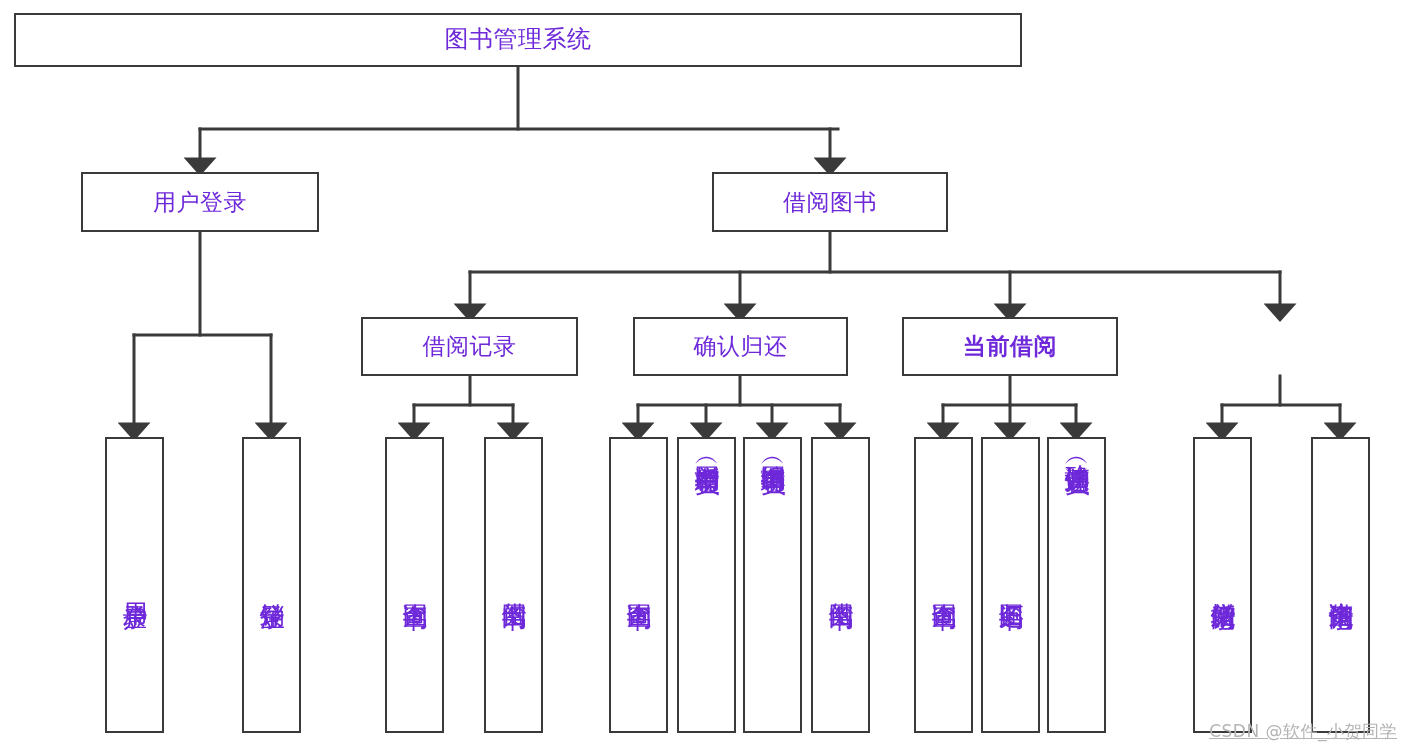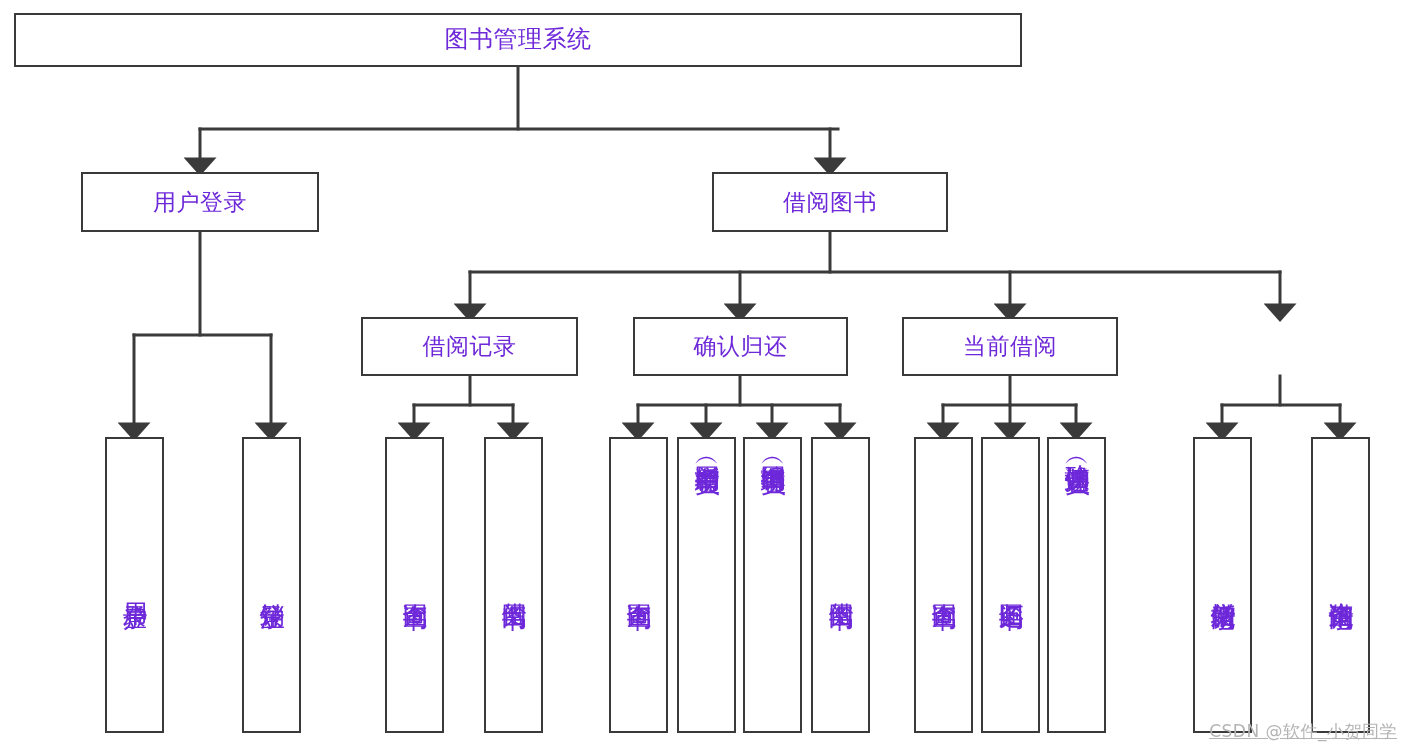--- a/index.html
+++ b/index.html
@@ -145,21 +145,21 @@
   <div class="node horiz" style="left:712px; top:172px; width:236px; height:60px;">
     <span class="label">借阅图书</span>
   </div>
 
   <div class="node horiz" style="left:361px; top:317px; width:217px; height:59px;">
     <span class="label">借阅记录</span>
   </div>
   <div class="node horiz" style="left:633px; top:317px; width:215px; height:59px;">
     <span class="label">确认归还</span>
   </div>
-  <div class="node horiz" style="left:902px; top:317px; width:216px; height:59px;">
+  <div class="node horiz" style="left:902px; top:317px; width:216px; height:59px;font-weight:bold;">
     <span class="label">当前借阅</span>
   </div>
 
   <div class="node vert" style="left:105px; top:437px; width:59px; height:296px;">
     <span class="label">用户登录</span>
   </div>
   <div class="node vert" style="left:242px; top:437px; width:59px; height:296px;">
     <span class="label">注销登录</span>
   </div>
 

